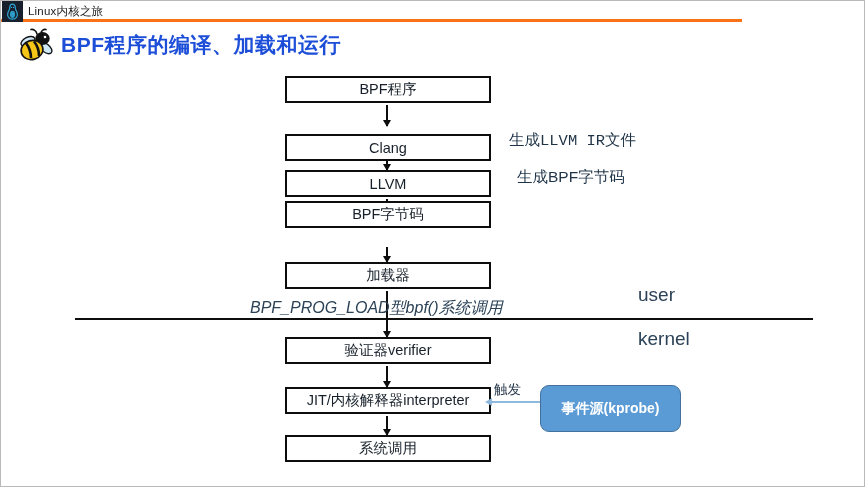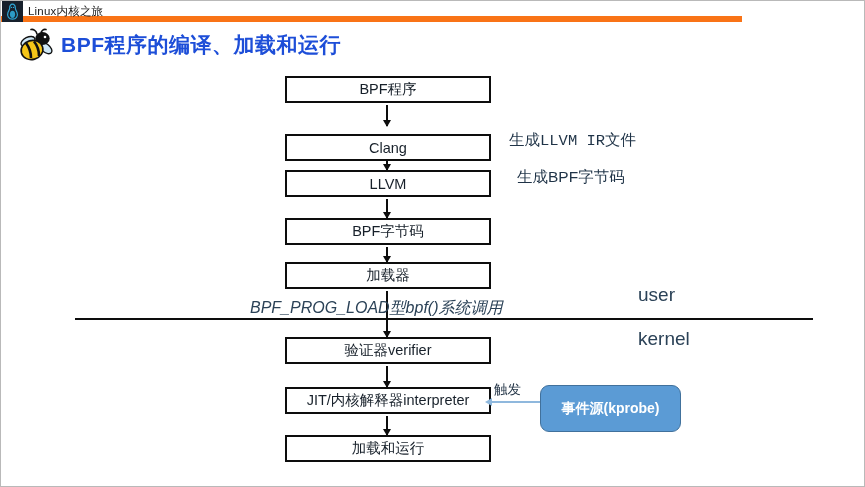--- a/index.html
+++ b/index.html
@@ -22,21 +22,21 @@
   }
 
   
   #header-bar {
     position: absolute;
     left: 0;
     top: 0;
     width: 741px;
     height: 21px;
     background: #ffffff;
-    border-bottom: 6px solid #f97316;
+    border-bottom: 3px solid #f97316;
     box-sizing: border-box;
   }
   #brand-logo {
     position: absolute;
     left: 1px;
     top: 0px;
     width: 21px;
     height: 21px;
     background: #17202c;
     display: block;
@@ -240,25 +240,25 @@
   <div class="connector" style="top:154px;height:15px;"></div>
   <div class="connector" style="top:198px;height:19px;"></div>
   <div class="connector" style="top:246px;height:15px;"></div>
   <div class="connector" style="top:290px;height:46px;"></div>
   <div class="connector" style="top:365px;height:21px;"></div>
   <div class="connector" style="top:415px;height:19px;"></div>
 
   <div class="flow-box" style="top:75px;">BPF程序</div>
   <div class="flow-box" style="top:125px;margin-top:8px;">Clang</div>
   <div class="flow-box" style="top:169px;">LLVM</div>
-  <div class="flow-box" style="top:217px;text-align:center;">BPF字节码</div>
+  <div class="flow-box" style="top:200px;text-align:center;">BPF字节码</div>
   <div class="flow-box" style="top:261px;">加载器</div>
   <div class="flow-box" style="top:336px;">验证器verifier</div>
   <div class="flow-box" style="top:386px;">JIT/内核解释器interpreter</div>
-  <div class="flow-box" style="top:434px;">加载和运行</div>
+  <div class="flow-box" style="top:434px;">系统调用</div>
 
   <div class="side-note" style="left:508px; top:129px;font-family:Liberation Mono, monospace;">生成LLVM IR文件</div>
   <div class="side-note" style="left:516px; top:166px;">生成BPF字节码</div>
 
   <div id="syscall-label">BPF_PROG_LOAD型bpf()系统调用</div>
   <div id="ring-divider"></div>
   <div id="user-label">user</div>
   <div id="kernel-label">kernel</div>
 
   <div id="trigger-arrow"></div>

